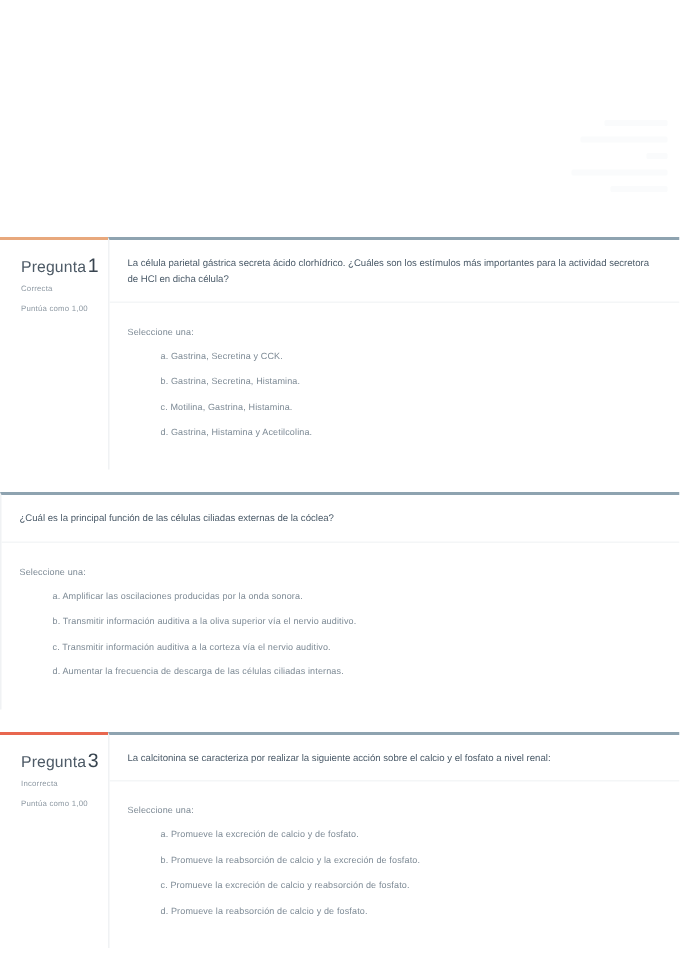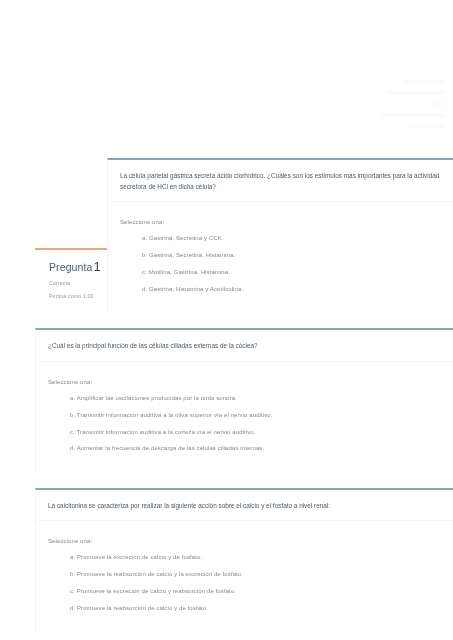--- a/index.html
+++ b/index.html
@@ -43,24 +43,23 @@
     position: absolute;
     top: 158px;
     left: 0;
     width: 453px;
   }
 
   
   .question-block {
     position: relative;
     display: flex;
-    align-items: flex-end;
+    align-items: flex-start;
     background: #ffffff;
     margin-bottom: 15px;
-    margin-left: 35px;
   }
 
   .q-info {
     width: 72px;
     flex: 0 0 72px;
     box-sizing: border-box;
     padding: 9px 5px 14px 14px;
     border-top: 2px solid #e8a87c;
     background: #ffffff;
     position: relative;
@@ -179,20 +178,27 @@
           <li class="option-item">a. Amplificar las oscilaciones producidas por la onda sonora.</li>
           <li class="option-item">b. Transmitir información auditiva a la oliva superior vía el nervio auditivo.</li>
           <li class="option-item">c. Transmitir información auditiva a la corteza vía el nervio auditivo.</li>
           <li class="option-item">d. Aumentar la frecuencia de descarga de las células ciliadas internas.</li>
         </ul>
       </div>
     </div>
   </div>
 
   <div class="question-block incorrect">
+    <div class="q-info">
+      <div class="q-number">
+        <span>Pregunta</span><span class="num">3</span>
+      </div>
+      <div class="q-state">Incorrecta</div>
+      <div class="q-grade">Puntúa como 1,00</div>
+    </div>
     <div class="q-body">
       <div class="q-text">La calcitonina se caracteriza por realizar la siguiente acción sobre el calcio y el fosfato a nivel renal:</div>
       <div class="q-answer-area">
         <div class="q-prompt">Seleccione una:</div>
         <ul class="option-list">
           <li class="option-item">a. Promueve la excreción de calcio y de fosfato.</li>
           <li class="option-item">b. Promueve la reabsorción de calcio y la excreción de fosfato.</li>
           <li class="option-item">c. Promueve la excreción de calcio y reabsorción de fosfato.</li>
           <li class="option-item">d. Promueve la reabsorción de calcio y de fosfato.</li>
         </ul>

